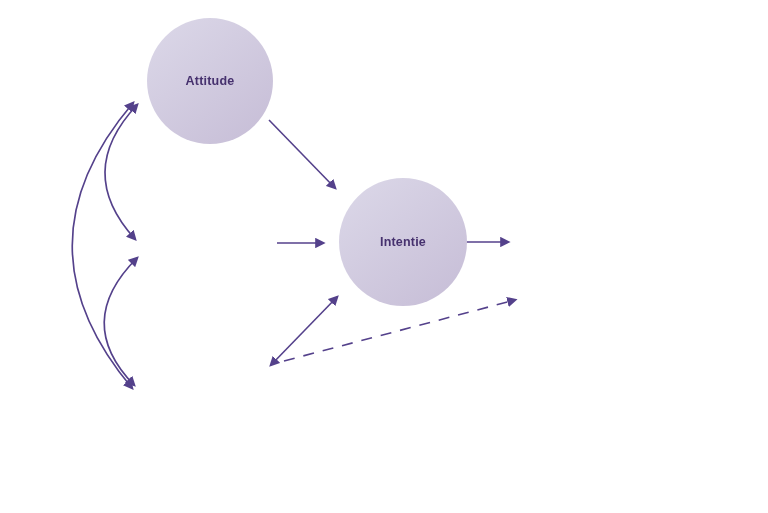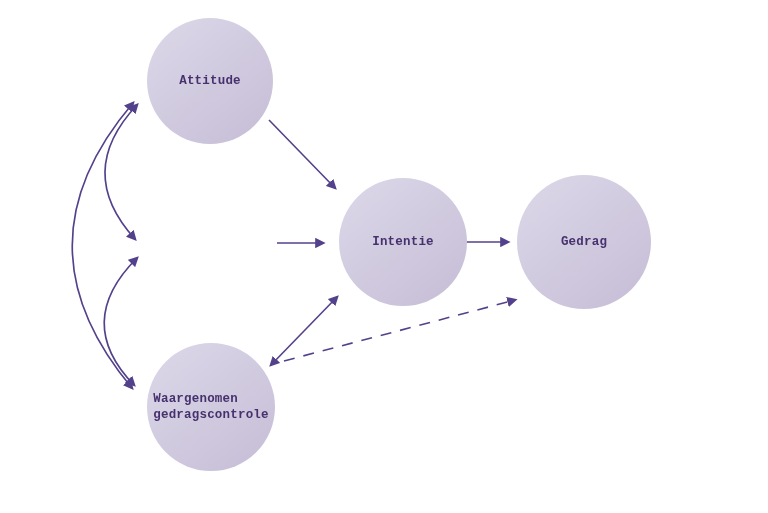--- a/index.html
+++ b/index.html
@@ -15,22 +15,21 @@
     background: #ffffff;
     overflow: hidden;
   }
   .node {
     position: absolute;
     border-radius: 50%;
     background: linear-gradient(140deg, #dad6e7 8%, #c7bed7 95%);
     display: flex;
     align-items: center;
     justify-content: center;
-    text-align: left;
-    font-family: Liberation Mono, monospace;
+    text-align: center;
   }
   .node-label {
     font-weight: bold;
     font-size: 12.5px;
     line-height: 1.3;
     color: #46316e;
     white-space: pre-line;
     letter-spacing: 0.2px;
   }
   #node-attitude      { left: 147px; top: 18px;  width: 126px; height: 126px; }
@@ -81,26 +80,19 @@
     <path class="edge" d="M137,258 Q73,322 134,385" marker-start="url(#ah)" marker-end="url(#ah)"></path>
 
     <path class="edge" d="M133,103 Q12,245 132,388" marker-start="url(#ah)" marker-end="url(#ah)"></path>
   </svg>
 
   <div class="node" id="node-attitude">
     <span class="node-label">Attitude</span>
   </div>
 
 
-  <div class="node" id="node-waargenomen">
-    <span class="node-label">Waargenomen
-gedragscontrole</span>
-  </div>
 
   <div class="node" id="node-intentie">
     <span class="node-label">Intentie</span>
   </div>
 
-  <div class="node" id="node-gedrag">
-    <span class="node-label">Gedrag</span>
-  </div>
 
 </div>
 
 </body></html>

